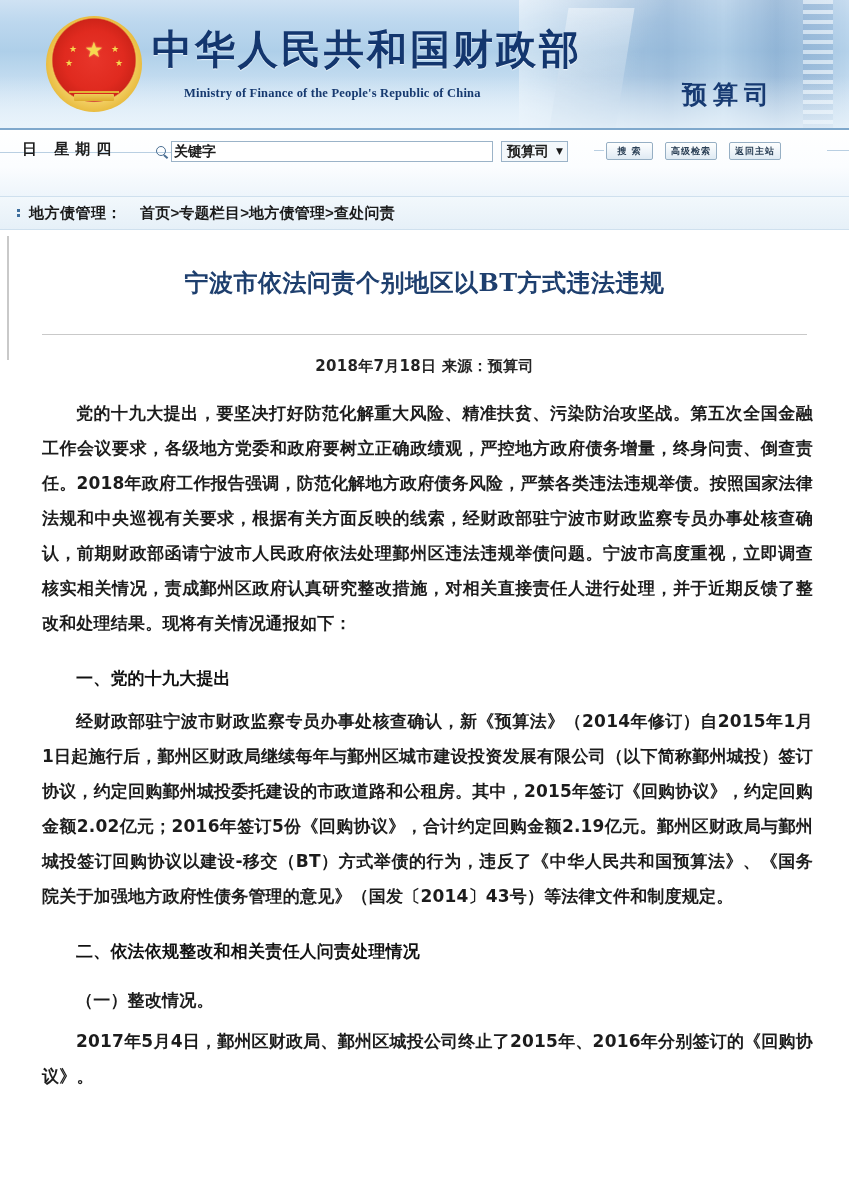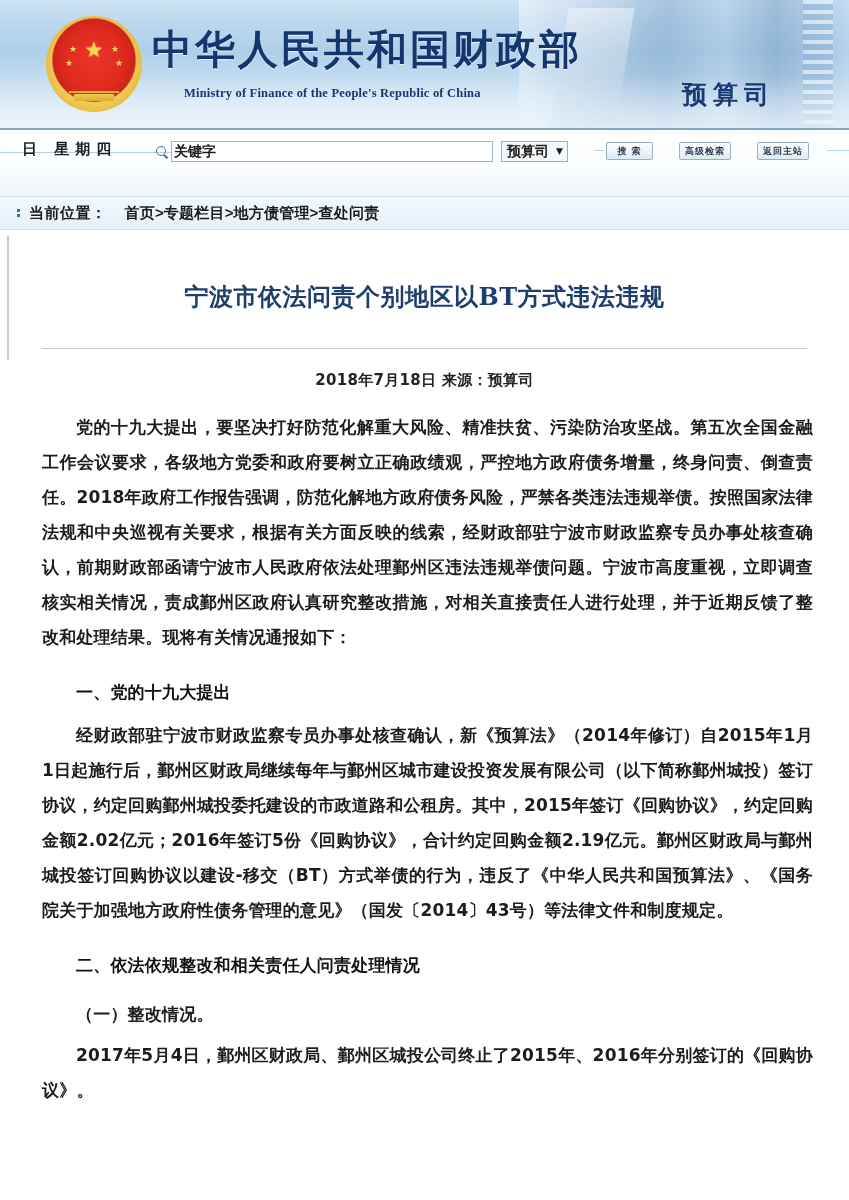--- a/index.html
+++ b/index.html
@@ -261,21 +261,21 @@
     font-size: 9px;
     color: #1a1a1a;
     line-height: 1;
   }
   .btn-row {
     position: absolute;
     left: 606px;
     top: 12px;
     display: flex;
     align-items: flex-start;
-    gap: 26px;
+    gap: 12px;
   }
   .tbtn {
     min-width: 47px;
     height: 18px;
     box-sizing: border-box;
     border: 1px solid #96afc4;
     border-radius: 2px;
     background: linear-gradient(to bottom, #fdfefe 0%, #eef4f9 55%, #dfeaf3 100%);
     font-family: "DejaVu Sans", sans-serif;
     font-size: 9px;
@@ -349,21 +349,21 @@
   .side-rule {
     position: absolute;
     left: 7px;
     top: 6px;
     width: 2px;
     height: 124px;
     background: #c9c9c9;
   }
   .art-title {
     margin: 0;
-    padding: 44px 96px 0 96px;
+    padding: 30px 96px 0 96px;
     text-align: center;
     font-family: "DejaVu Serif", "Liberation Serif", serif;
     font-weight: bold;
     font-size: 24px;
     line-height: 46px;
     color: #1e3f6e;
     letter-spacing: .5px;
   }
   .title-div {
     width: 765px;
@@ -461,21 +461,21 @@
     <div class="tbtn">返回主站</div>
   </div>
   <div class="btn-sep sep2"></div>
 </div>
 
 <div class="breadcrumb-bar">
   <span class="bc-dots">
       <i></i>
       <i></i>
     </span>
-  <span class="bc-label">当前位置：</span>
+  <span class="bc-label">地方债管理：</span>
   <span class="bc-path">首页&gt;专题栏目&gt;地方债管理&gt;查处问责</span>
 </div>
 
 <div class="article">
   <div class="side-rule"></div>
 
   <h1 class="art-title">
     <span>宁波市依法问责个别地区以BT方式违法违规</span><br>
   </h1>
 

